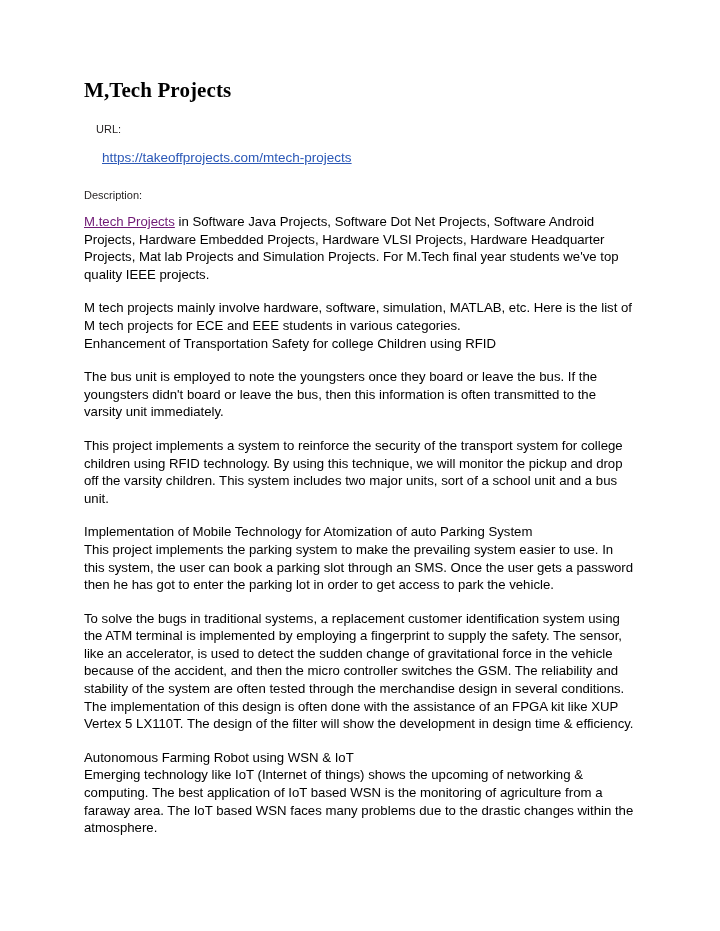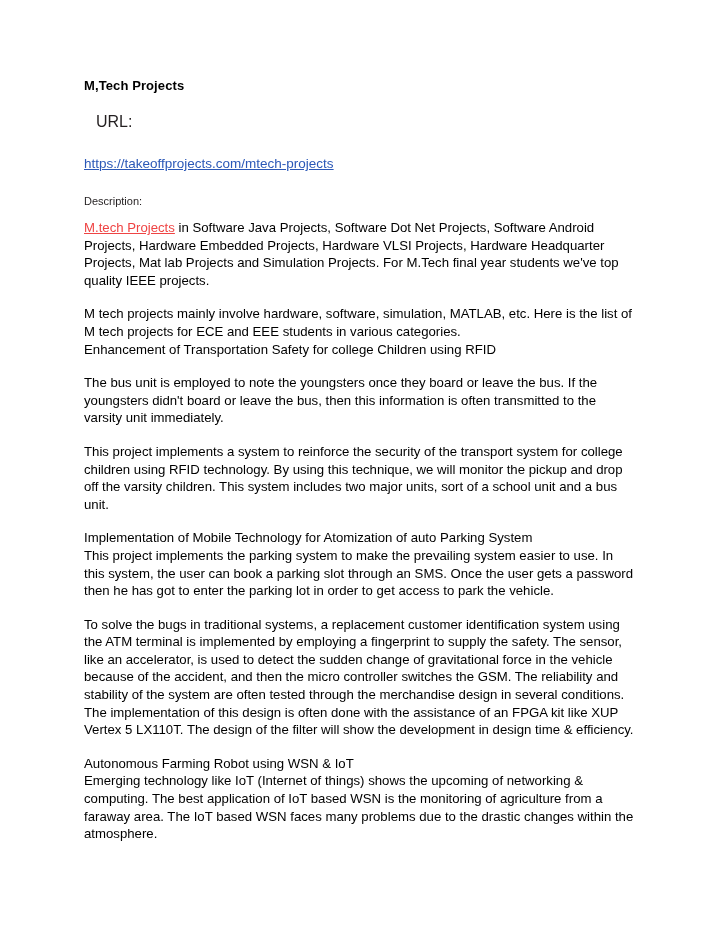--- a/index.html
+++ b/index.html
@@ -15,34 +15,35 @@
     overflow: hidden;
   }
   .page {
     position: relative;
     width: 720px;
     height: 931px;
     box-sizing: border-box;
     padding: 78px 84px 0 84px;
   }
   .doc-title {
-    font-size: 13px;
+    font-size: 21px;
     font-weight: bold;
     color: #000;
     margin: 0 0 20px 0;
     letter-spacing: 0.1px;
+    font-family: Liberation Serif, serif;
   }
   .small-label {
-    font-size: 16px;
+    font-size: 11px;
     color: #231f20;
-    margin: 0 0 23px 0;
+    margin: 0 0 13px 0;
     padding-left: 12px;
   }
   .url-line {
-    margin: 0 0 23px 0;
+    margin: 0 0 23px 18px;
   }
   .url-link {
     font-size: 13.5px;
     color: #2b58b7;
     text-decoration: underline;
     word-break: break-all;
   }
   .desc-label {
     font-size: 11px;
     color: #231f20;
@@ -52,21 +53,21 @@
     font-size: 13.2px;
     line-height: 17.6px;
     margin: 0 0 16px 0;
     color: #000000;
     text-align: left;
   }
   p.body-par:last-child {
     margin-bottom: 8px;
   }
   .inline-link {
-    color: #ef4444;
+    color: #701a75;
   }
 </style>
 </head>
 <body>
 
 <div class="page">
 
   <h1 class="doc-title">M,Tech Projects</h1>
 
   <div class="small-label">URL:</div>

